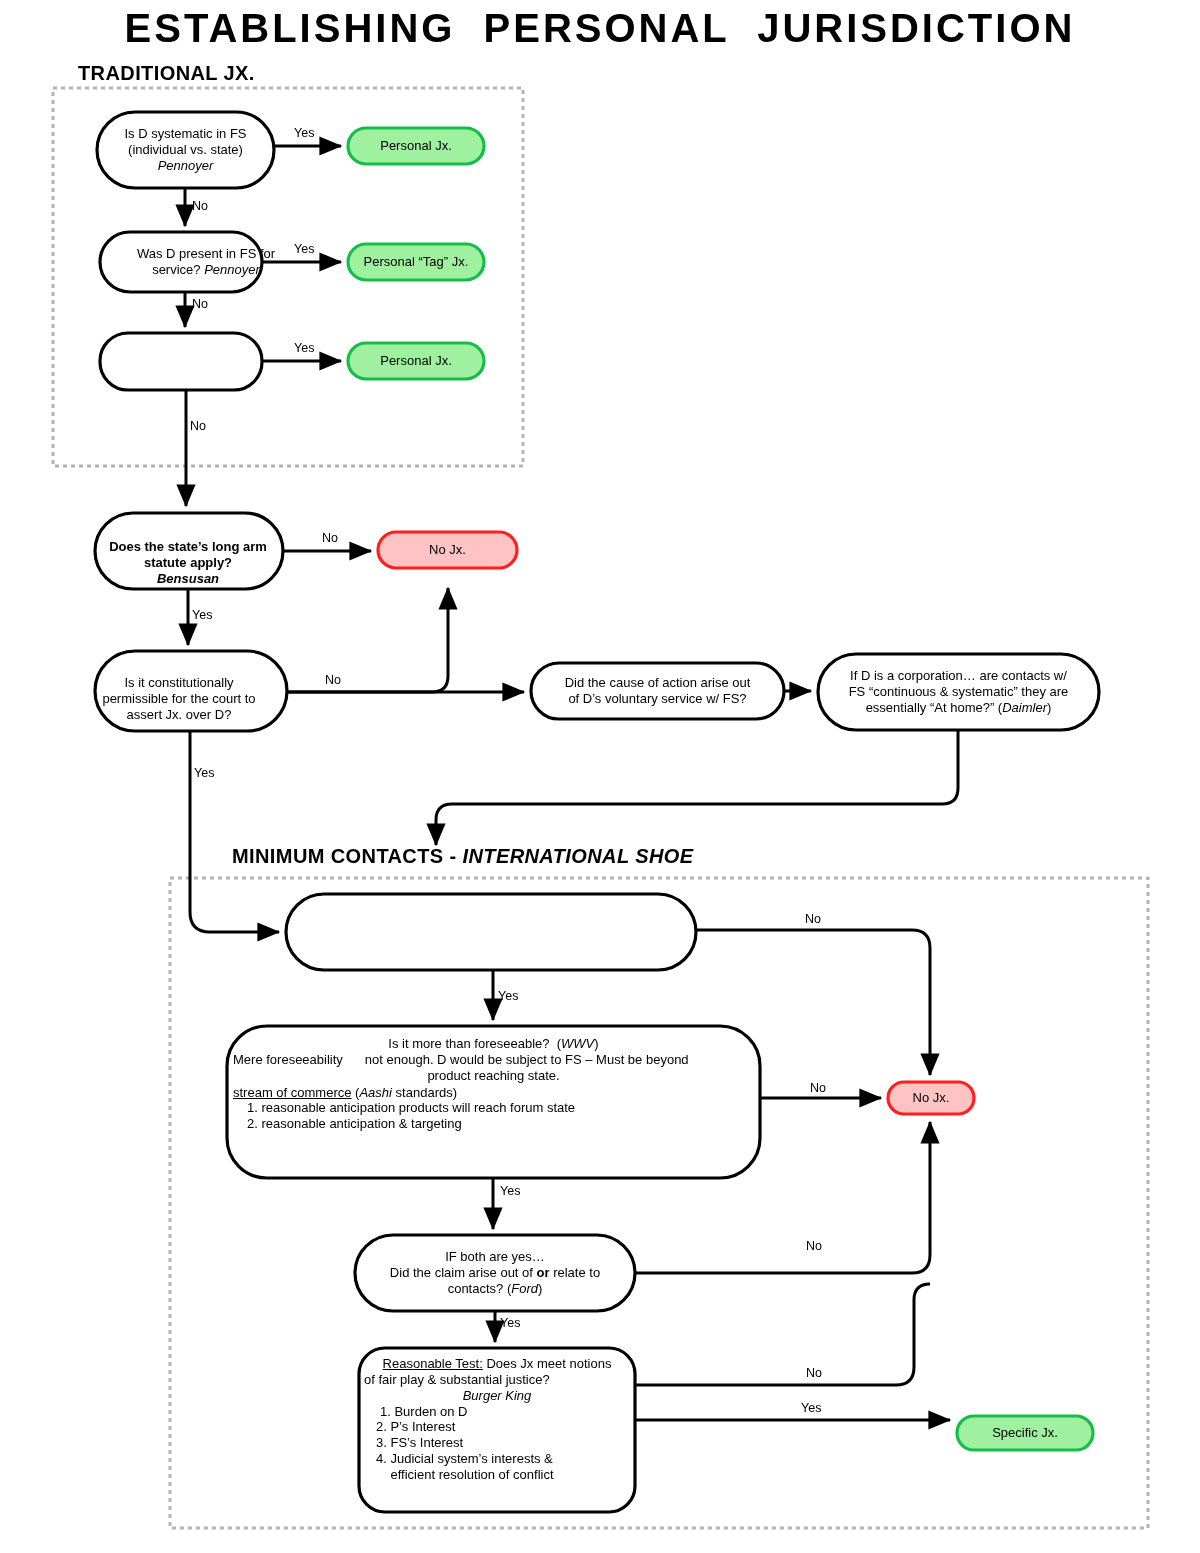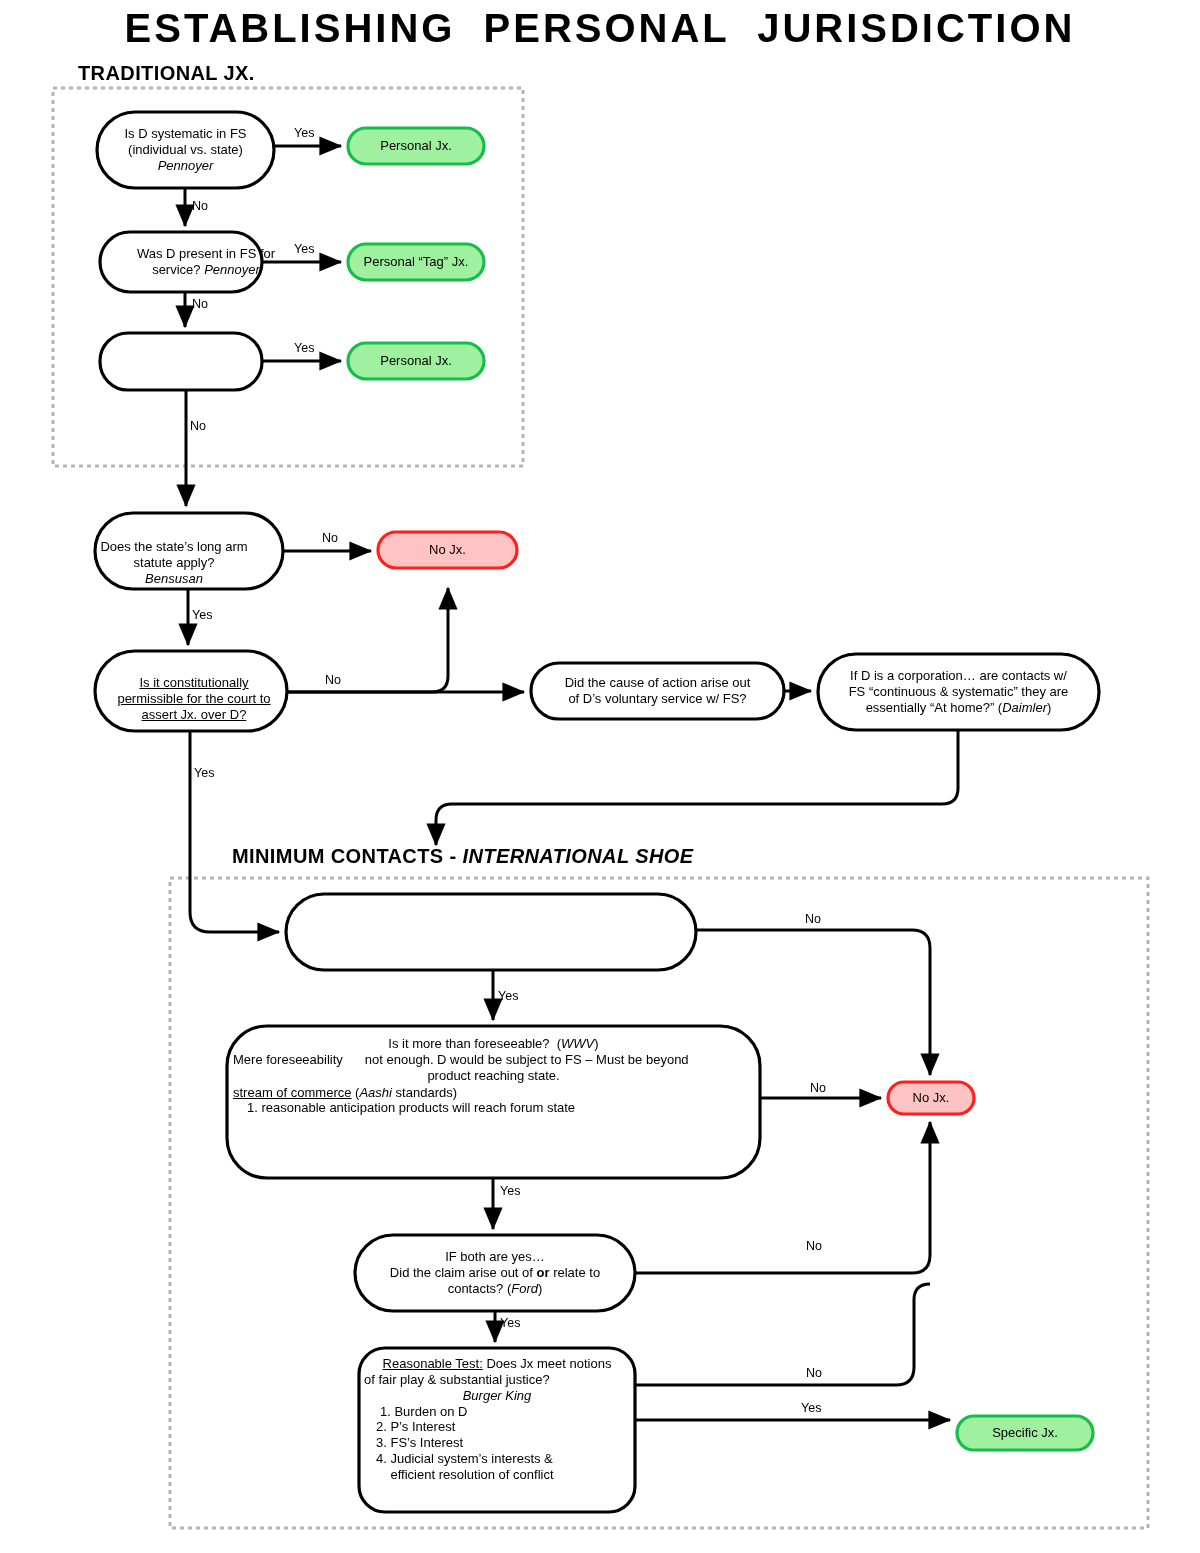--- a/index.html
+++ b/index.html
@@ -132,31 +132,31 @@
       <div>Was D present in FS for</div>
       <div><span>service? </span><i>Pennoyer</i></div>
     </div>
   </div>
 
   <div class="node-text" style="left:348px;top:244px;width:136px;height:36px;">Personal “Tag” Jx.</div>
 
 
   <div class="node-text" style="left:348px;top:343px;width:136px;height:36px;">Personal Jx.</div>
 
-  <div class="node-text" style="left:80px;top:513px;width:188px;height:100px;">
+  <div class="node-text" style="left:94px;top:513px;width:188px;height:100px;font-weight:bold;">
     <div>
       <div>Does the state’s long arm</div>
       <div>statute apply?</div>
       <i>Bensusan</i>
     </div>
   </div>
 
   <div class="node-text" style="left:378px;top:532px;width:139px;height:36px;">No Jx.</div>
 
-  <div class="node-text" style="left:98px;top:651px;width:192px;height:96px;text-decoration:underline;">
+  <div class="node-text" style="left:83px;top:651px;width:192px;height:96px;">
     <div>
       <div>Is it constitutionally</div>
       <div>permissible for the court to</div>
       <div>assert Jx. over D?</div>
     </div>
   </div>
 
   <div class="node-text" style="left:531px;top:663px;width:253px;height:56px;">
     <div>
       <div>Did the cause of action arise out</div>
@@ -181,20 +181,21 @@
       <div style="display:flex;">
         <span style="white-space:nowrap;">Mere foreseeability</span>
         <span style="margin-left:22px;white-space:nowrap;">not enough. D would be subject to FS – Must be beyond</span>
       </div>
       <div style="text-align:center;">product reaching state.</div>
       <div style="margin-top:1px;">
         <u>stream of commerce</u>
         <span> (</span><i>Aashi</i><span> standards)</span>
       </div>
       <div style="padding-left:14px;">1. reasonable anticipation products will reach forum state</div>
+      <div style="padding-left:14px;">2. reasonable anticipation &amp; targeting</div>
     </div>
   </div>
 
   <div class="node-text" style="left:355px;top:1235px;width:280px;height:76px;">
     <div>
       <div>IF both are yes…</div>
       <div><span>Did the claim arise out of </span><b>or</b><span> relate to</span></div>
       <div><span>contacts? (</span><i>Ford</i><span>)</span></div>
     </div>
   </div>

